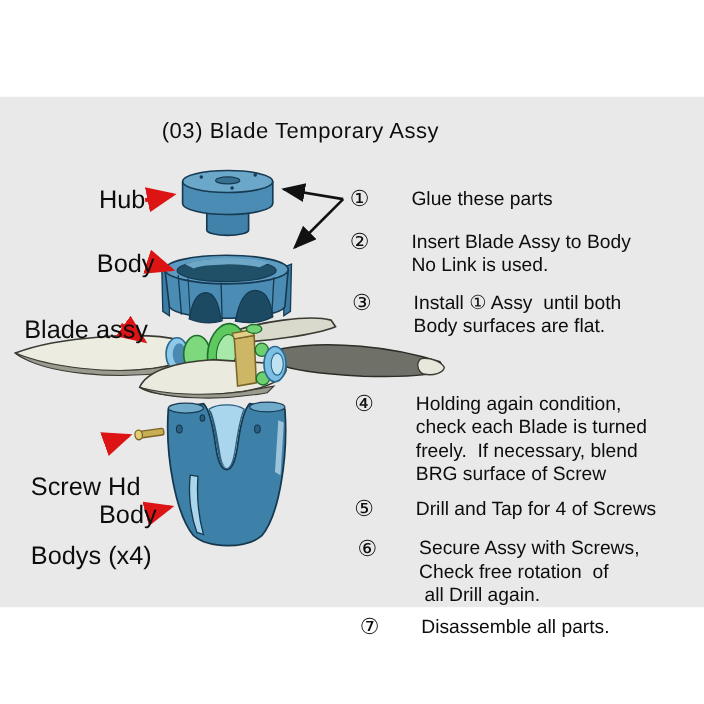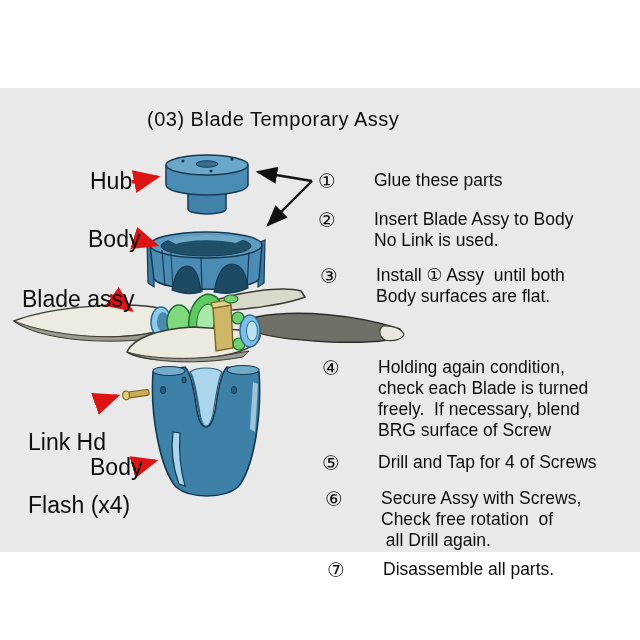--- a/index.html
+++ b/index.html
@@ -142,22 +142,22 @@
     <line class="blk-line" x1="312" y1="181" x2="258" y2="172" marker-end="url(#blkhead)"></line>
     <line class="blk-line" x1="312" y1="181" x2="268" y2="225" marker-end="url(#blkhead)"></line>
   </svg>
 
   <div class="page-title">(03) Blade Temporary Assy</div>
 
   <div class="part-label lbl-hub">Hub</div>
   <div class="part-label lbl-body-upper">Body</div>
   <div class="part-label lbl-blade-assy">Blade assy</div>
   <div class="part-label lbl-screw">
-    <span class="line" style="display:block">Link Hd</span>
-    <span class="line" style="display:block">Flash (x4)</span>
+    <span class="line" style="display:block">Screw Hd</span>
+    <span class="line" style="display:block">Bodys (x4)</span>
   </div>
   <div class="part-label lbl-body-lower">Body</div>
 
   <div class="step s1">
     <span class="num">①</span>
     <span class="lines">
       <span class="line">Glue these parts</span>
     </span>
   </div>
 

